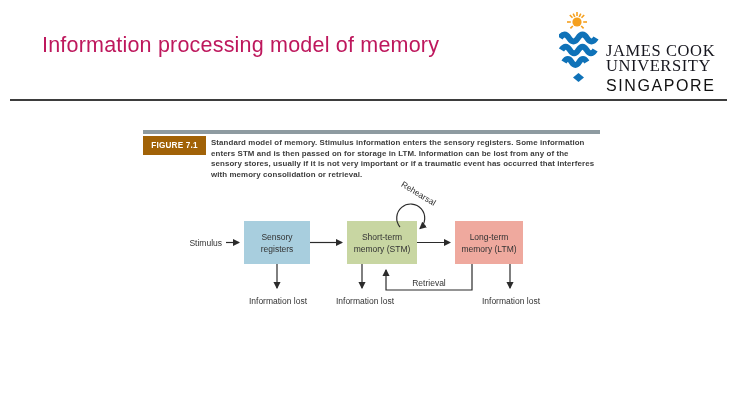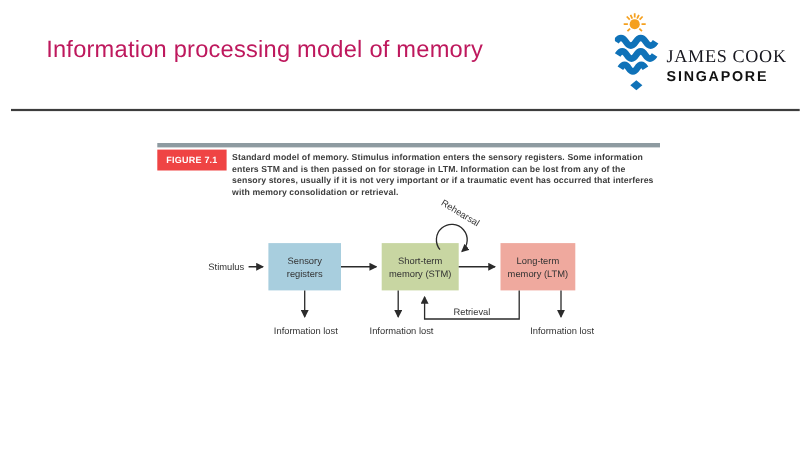--- a/index.html
+++ b/index.html
@@ -18,28 +18,28 @@
   }
   
   .logo { position:absolute; left:559px; top:11px; display:flex; align-items:flex-start; }
   .logo-mark { width:44px; height:80px; }
   .logo-text { margin-left:3px; margin-top:32px; }
   .logo-name {
     font-family:"Liberation Serif", serif; font-size:16.5px; line-height:15px;
     color:#16161e; letter-spacing:0.6px; white-space:nowrap;
   }
   .logo-country {
-    font-family:"Liberation Sans", sans-serif; font-weight:bold; font-size:13px;
+    font-family:"Liberation Sans", sans-serif; font-weight:normal; font-size:16px;
     letter-spacing:1.6px; color:#111; margin-top:4px; white-space:nowrap;
   }
   
   .fig-topbar { position:absolute; left:143px; top:130px; width:457px; height:3.5px; background:#8e9ba1; }
   .fig-label {
     position:absolute; left:143px; top:136px; width:63px; height:18.5px;
-    background:#ef4444; color:#fff; font-size:8.2px; font-weight:bold;
+    background:#a16207; color:#fff; font-size:8.2px; font-weight:bold;
     display:flex; align-items:center; justify-content:center; letter-spacing:0.2px;
   }
   .fig-caption {
     position:absolute; left:211px; top:138px; width:390px;
     font-size:7.9px; line-height:10.6px; color:#3d3d3d; letter-spacing:0.1px;font-weight:bold;
   }
   
   .diagram { position:absolute; left:140px; top:180px; width:480px; height:135px; }
   .dtext { font-family:"Liberation Sans", sans-serif; font-size:8.5px; fill:#333333; }
   .arrow { stroke:#2b2b2b; stroke-width:1.2; fill:none; marker-end:url(#arr); }
@@ -70,20 +70,21 @@
     <g fill="none" stroke-width="6" stroke="#0f72b8">
       <path d="M1 27 q4.5 -7 9 0 t9 0 t9 0 t9 0"></path>
       <path d="M2.5 39 q4.2 -6.6 8.4 0 t8.4 0 t8.4 0 t8.4 0"></path>
       <path d="M5 51 q3.8 -6 7.6 0 t7.6 0 t7.6 0"></path>
     </g>
 
     <path d="M19.5 62 l5.5 4.5 l-5.5 4.5 l-5.5 -4.5 z" fill="#0f72b8"></path>
   </svg>
   <div class="logo-text">
     <div class="logo-name">JAMES COOK</div>
+    <div class="logo-name">UNIVERSITY</div>
     <div class="logo-country">SINGAPORE</div>
   </div>
 </div>
 
 <div class="divider"></div>
 
 <div class="fig-topbar"></div>
 <div class="fig-label">FIGURE 7.1</div>
 <div class="fig-caption">Standard model of memory. Stimulus information enters the sensory registers. Some information enters STM and is then passed on for storage in LTM. Information can be lost from any of the sensory stores, usually if it is not very important or if a traumatic event has occurred that interferes with memory consolidation or retrieval.</div>
 

